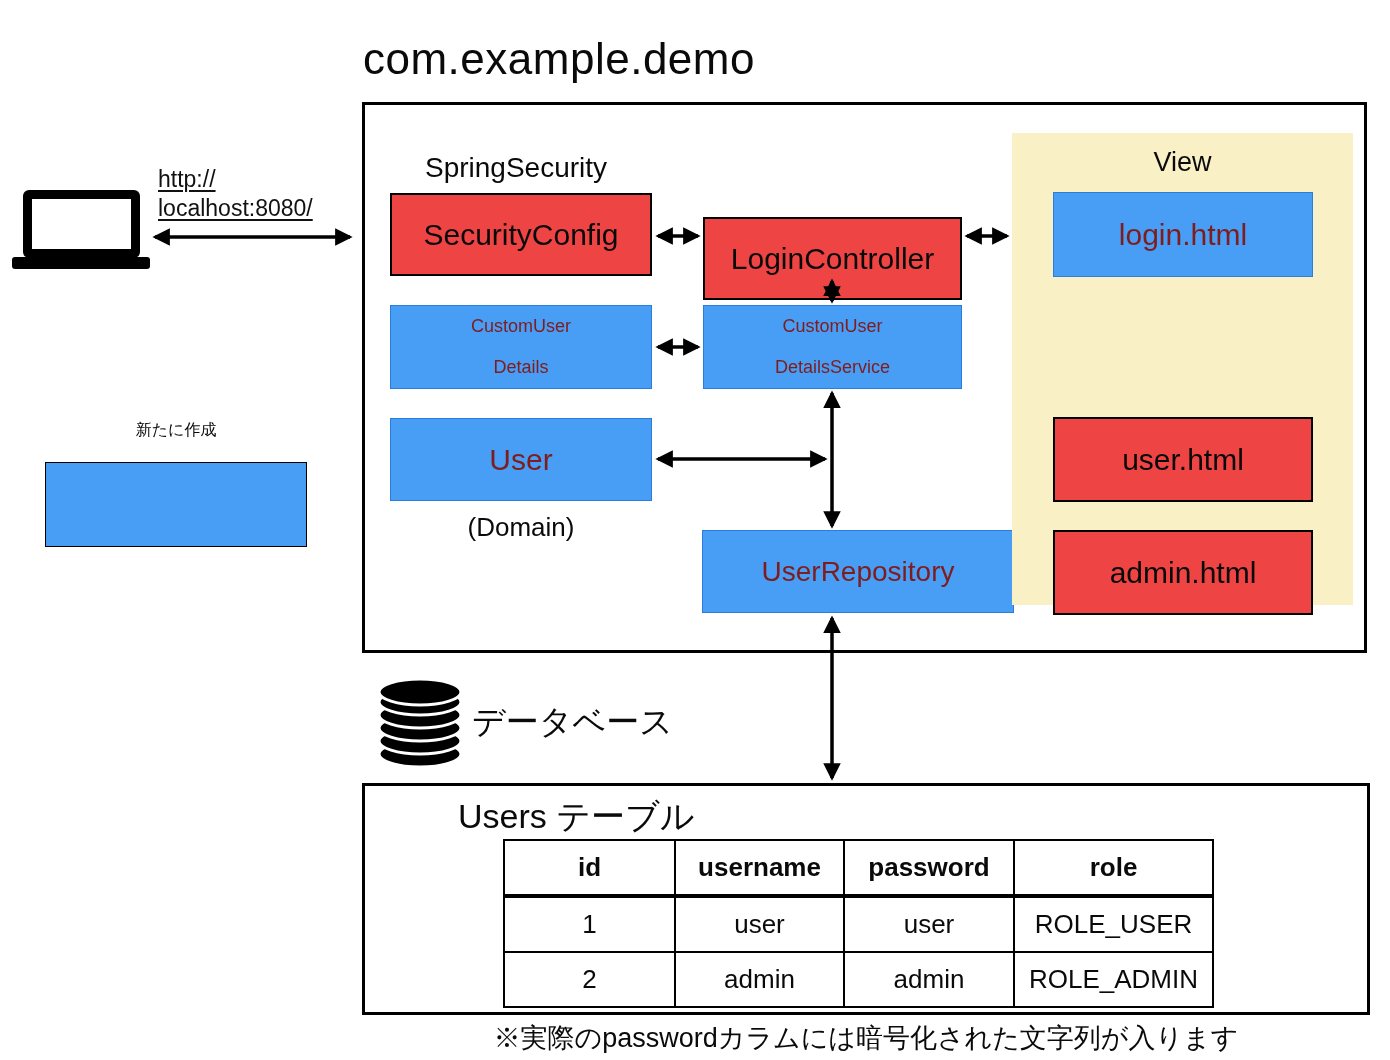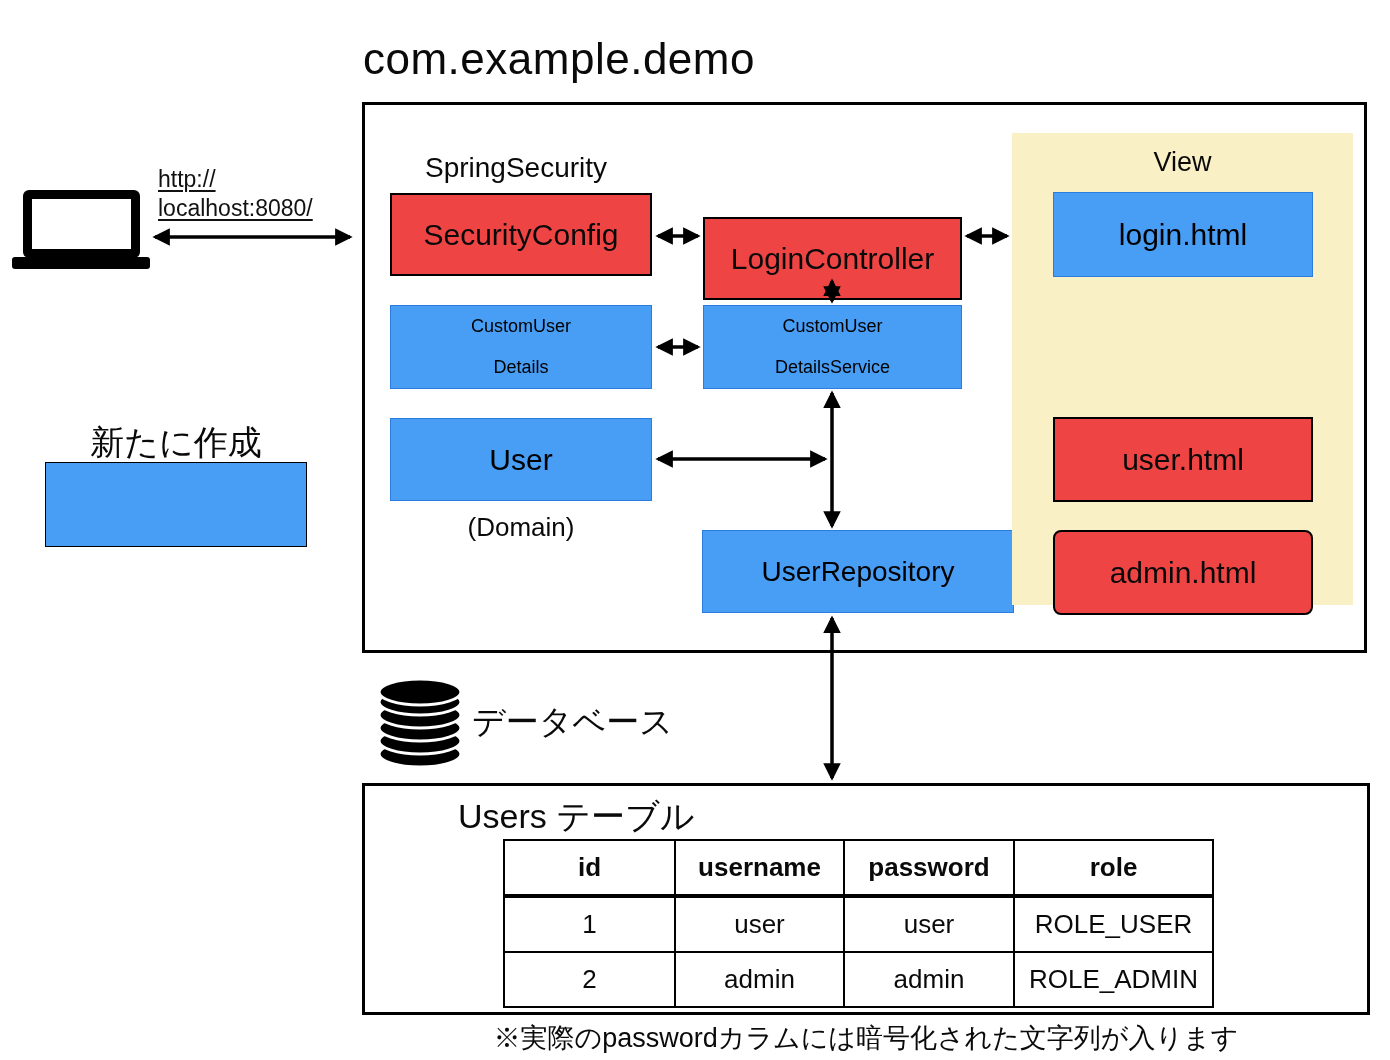--- a/index.html
+++ b/index.html
@@ -39,21 +39,21 @@
     font-size:23px;line-height:29px;
   }
   .browser-url span{display:block;text-decoration:underline;text-underline-offset:3px;}
   
   .box{
     position:absolute;box-sizing:border-box;
     display:flex;flex-direction:column;align-items:center;justify-content:center;
     text-align:center;
   }
   .box-white{background:#ef4444;border:2px solid #000;font-size:30px;color:#0a0a0a;}
-  .box-blue{background:var(--accent-blue);border:1px solid #2b7ddd;color:#000000;}
+  .box-blue{background:var(--accent-blue);border:1px solid #2b7ddd;color:#7f1d1d;}
   .two-line{font-size:18px;line-height:41px;}
   .sec-label{left:425px;top:152px;font-size:28px;color:#0a0a0a;}
   .b-security-config{left:390px;top:193px;width:262px;height:83px;}
   .b-login-controller{left:703px;top:193px;width:259px;height:83px;margin-top:24px;}
   .b-cud{left:390px;top:305px;width:262px;height:84px;}
   .b-cuds{left:703px;top:305px;width:259px;height:84px;}
   .b-user{left:390px;top:418px;width:262px;height:83px;font-size:30px;}
   .domain-label{left:390px;top:512px;width:262px;text-align:center;font-size:26px;color:#0a0a0a;}
   .b-user-repo{left:702px;top:530px;width:312px;height:83px;font-size:28px;}
   
@@ -62,23 +62,23 @@
     background:var(--view-bg);
   }
   .view-label{
     position:absolute;left:0;top:14px;width:100%;
     text-align:center;font-size:27px;color:#0a0a0a;
   }
   .view-page{left:41px;width:260px;height:85px;font-size:30px;}
   .vp-0{top:59px;}
   .vp-1{top:172px;}
   .vp-2{top:284px;}
-  .vp-3{top:397px;border-radius:8px;}
-  
-  .legend-label{left:45px;top:420px;width:262px;text-align:center;font-size:34px;color:#0a0a0a;}
+  .vp-3{top:397px;}
+  
+  .legend-label{left:45px;top:420px;width:262px;text-align:center;font-size:16px;color:#0a0a0a;}
   .legend-swatch{left:45px;top:462px;width:262px;height:85px;background:var(--accent-blue);border:1px solid #000;}
   
   .db-icon{left:376px;top:676px;width:88px;height:94px;}
   .db-label{left:472px;top:700px;font-size:33px;color:#0a0a0a;}
   
   .users-box{
     left:362px;top:783px;width:1008px;height:232px;
     border:3px solid #000;background:#fff;
   }
   .users-title{position:absolute;left:93px;top:8px;font-size:34px;color:#0a0a0a;}

